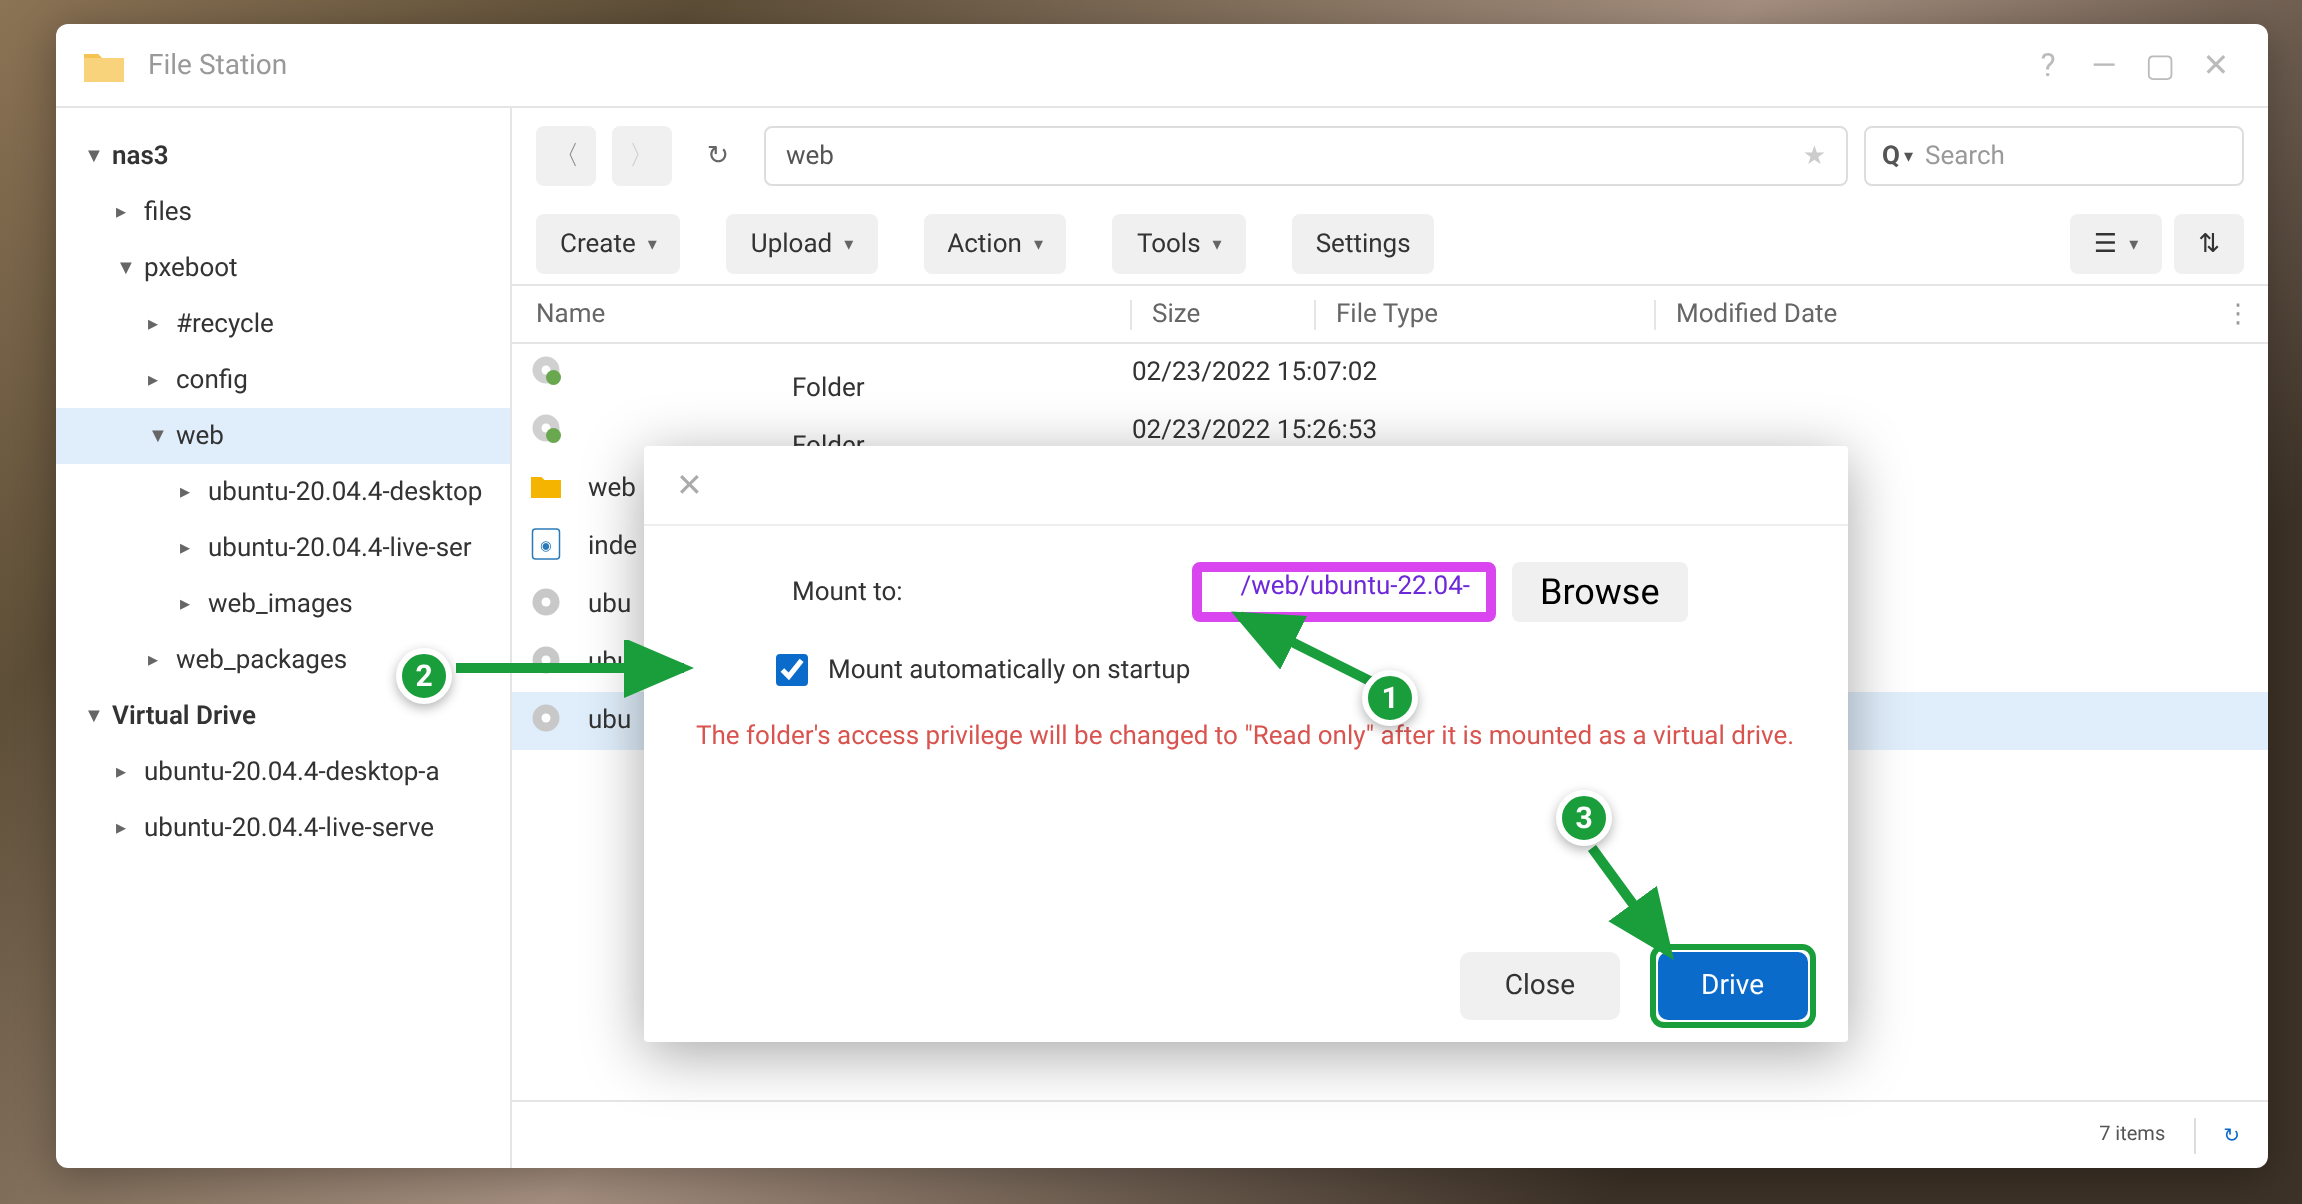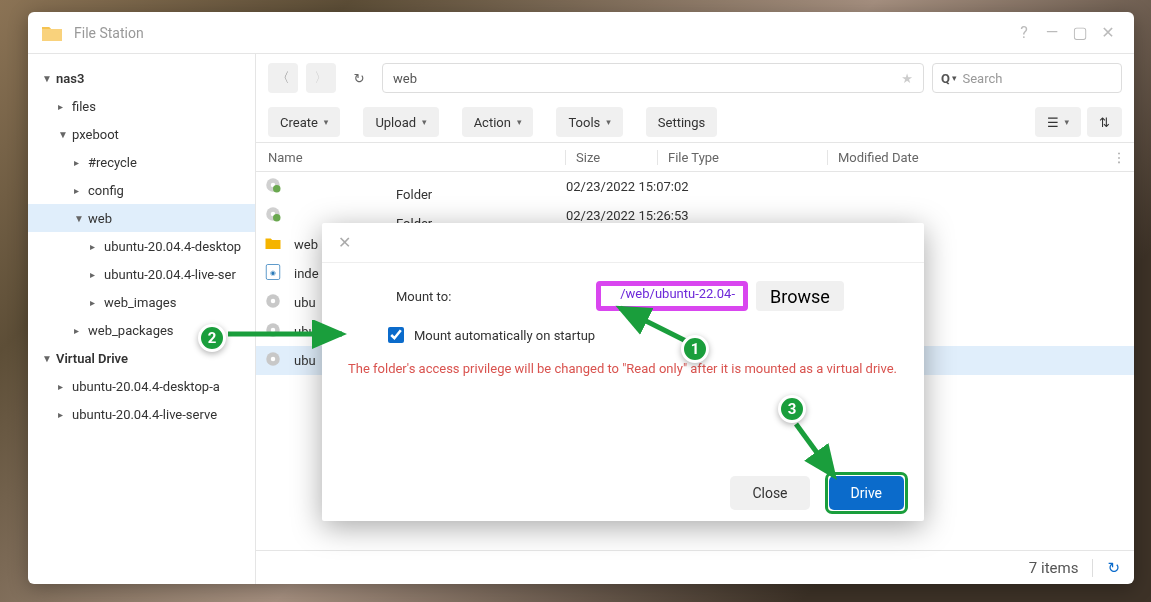--- a/index.html
+++ b/index.html
@@ -40,21 +40,21 @@
 .th-mod { flex: 1; padding-left: 10px; }
 .th-more { width: 30px; text-align: center; color: #999; }
 .rows { flex: 1; position: relative; }
 .row { height: 29px; display: flex; align-items: center; font-size: 13px; color: #333; }
 .row.selected { background: #e0eefb; }
 .row .ricon { width: 22px; height: 22px; margin-left: 8px; margin-right: 8px; flex-shrink: 0; }
 .row .rname { width: 272px; overflow: hidden; text-overflow: ellipsis; white-space: nowrap; }
 .row .rsize { width: 92px; padding-left: 10px; }
 .row .rtype { width: 170px; padding-left: 10px; margin-top: 16px; }
 .row .rmod { flex: 1; padding-left: 10px; }
-.statusbar { height: 34px; border-top: 1px solid #e5e5e5; display: flex; align-items: center; justify-content: flex-end; padding: 0 14px; font-size: 15px; color: #555; gap: 14px; }
+.statusbar { height: 34px; border-top: 1px solid #e5e5e5; display: flex; align-items: center; justify-content: flex-end; padding: 0 14px; font-size: 10px; color: #555; gap: 14px; }
 .statusbar .sep { width: 1px; height: 18px; background: #ddd; }
 .statusbar .srefresh { color: #0b6bcb; cursor: pointer; }
 .dialog { position: absolute; top: 223px; left: 322px; width: 602px; height: 298px; background: #fff; box-shadow: 0 6px 30px rgba(0,0,0,0.35); border-radius: 2px; display: flex; flex-direction: column; }
 .dlg-head { height: 40px; display: flex; align-items: center; padding: 0 16px; border-bottom: 1px solid #eee; }
 .dlg-title { font-size: 14px; font-weight: 600; color: #333; flex: 1; }
 .dlg-close { color: #aaa; cursor: pointer; font-size: 16px; }
 .dlg-body { flex: 1; padding: 18px 26px; font-size: 13px; color: #333; }
 .drow { display: flex; align-items: center; margin-bottom: 16px; margin-left: 48px; }
 .dlabel { width: 200px; }
 .dinput { width: 152px; height: 30px; border: 5px solid #d946ef; border-radius: 4px; padding: 0 8px; font-size: 13px; color: #6d28d9; text-align: right; overflow: hidden; }

